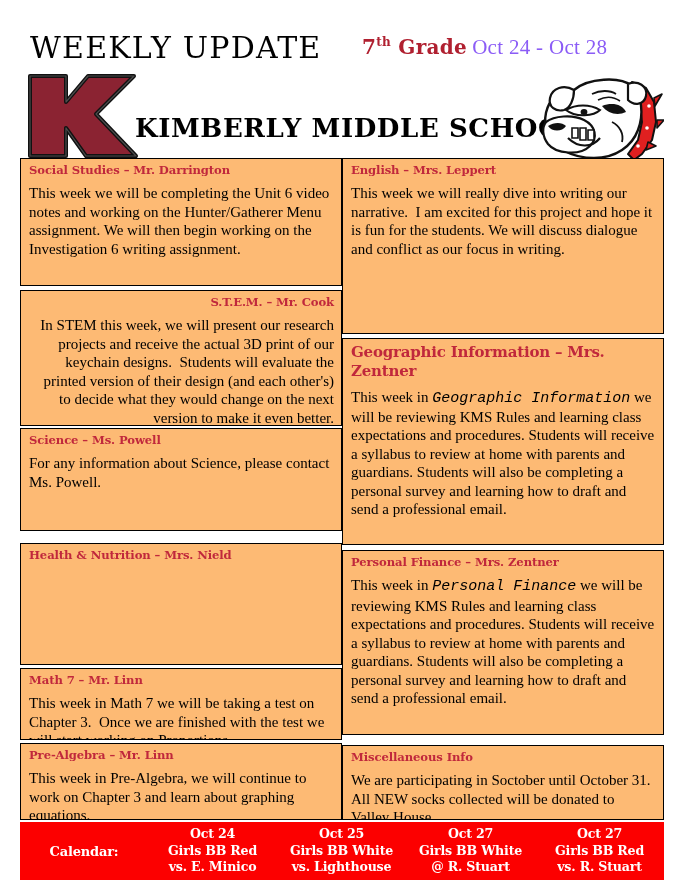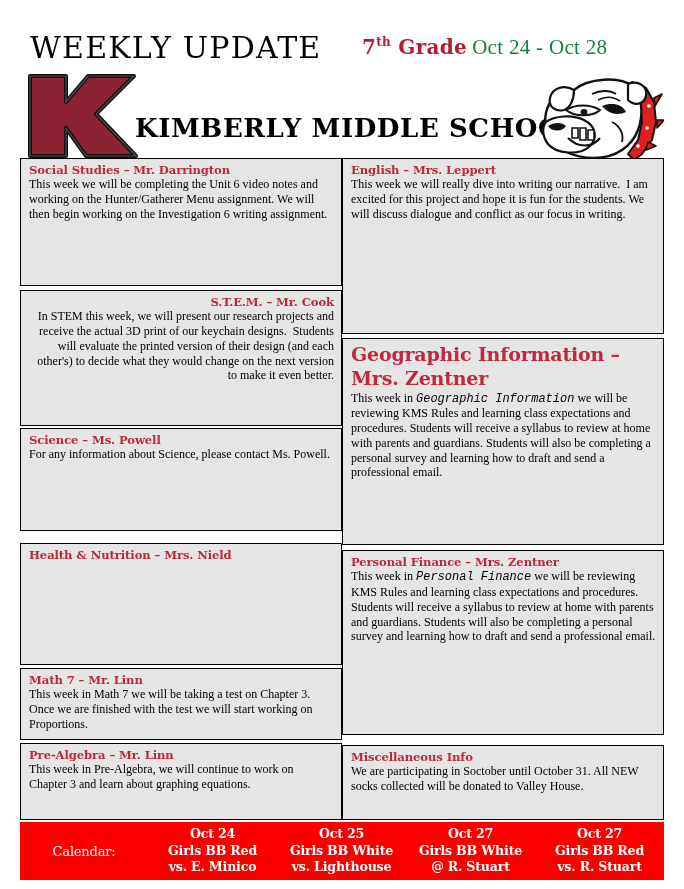--- a/index.html
+++ b/index.html
@@ -49,21 +49,21 @@
     letter-spacing: 0.3px;
   }
   .grade-label sup {
     font-size: 12px;
     vertical-align: super;
   }
   .grade-dates {
     font-family: "Liberation Serif", "DejaVu Serif", serif;
     font-weight: normal;
     font-size: 21px;
-    color: #15803d;
+    color: #8b5cf6;
     letter-spacing: 0.3px;
     margin-left: 5px;
   }
 
   .k-logo {
     position: absolute;
     left: 22px;
     top: 72px;
     width: 118px;
     height: 88px;
@@ -94,61 +94,62 @@
     width: 322px;
   }
   .col-left  { left: 20px; }
   .col-right { left: 342px; }
 
   .cell {
     position: absolute;
     left: 0;
     box-sizing: border-box;
     border: 1.6px solid #000000;
-    background: #e5e5e5;
+    background: #fdba74;
     padding: 4px 7px 4px 8px;
     width: 322px;
     overflow: hidden;
   }
   .cell-title {
     font-family: "DejaVu Serif", "Liberation Serif", serif;
     font-weight: bold;
     font-size: 11.6px;
     color: #c0283c;
     line-height: 1.25;
     margin-bottom: 0px;
     letter-spacing: -0.1px;
   }
   .cell-title.big {
-    font-size: 19px;
+    font-size: 15px;
     letter-spacing: -0.2px;
   }
   .cell-body {
     font-family: "Liberation Serif", "DejaVu Serif", serif;
-    font-size: 12px;
+    font-size: 15px;
     color: #000000;
     line-height: 1.23;
     white-space: pre-wrap;
+    margin-top: 7px;
   }
   .cell-body em { font-style: italic; font-family: Liberation Mono, monospace; }
 
   
   .calendar {
     position: absolute;
     left: 20px;
     top: 822px;
     width: 644px;
     height: 58px;
     background: #fc0000;
     display: flex;
     align-items: center;
   }
   .cal-label {
     font-family: "DejaVu Serif", "Liberation Serif", serif;
-    font-weight: normal;
+    font-weight: bold;
     font-size: 13px;
     color: #ffffff;
     width: 128px;
     text-align: center;
     flex: none;
     letter-spacing: -0.2px;
   }
   .cal-event {
     flex: 1 1 0;
     text-align: center;

